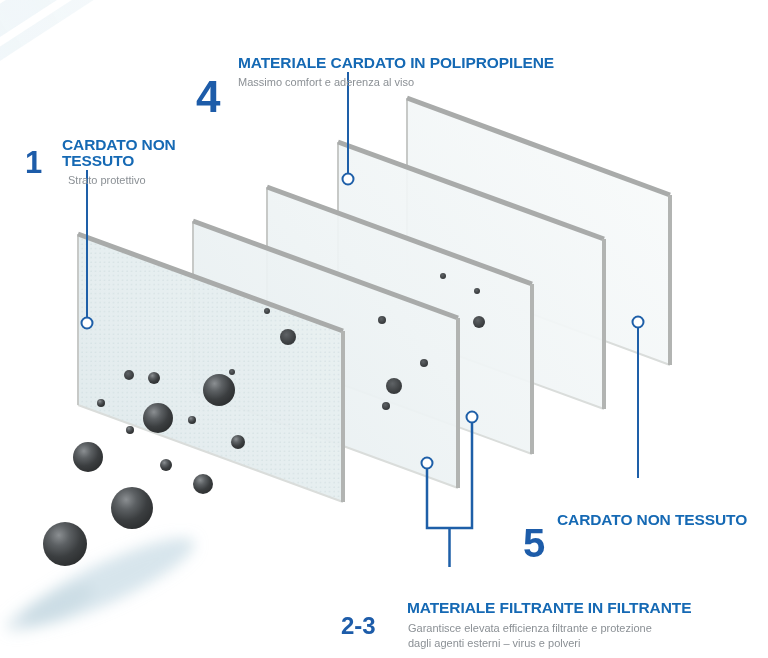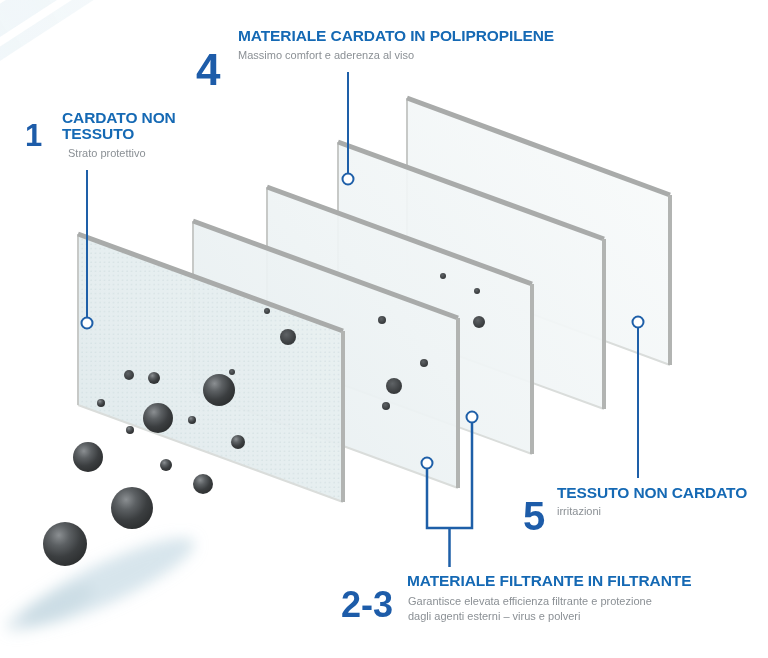--- a/index.html
+++ b/index.html
@@ -1,25 +1,25 @@
 <!DOCTYPE html>
 <html><head>
 <meta charset="utf-8">
 <style>
   html,body{margin:0;padding:0;background:#fff;}
   .stage{
     position:relative;width:768px;height:658px;overflow:hidden;background:#ffffff;
     font-family:"Liberation Sans", sans-serif;
   }
   .stage svg{position:absolute;left:0;top:0;}
-  .lbl{position:absolute;white-space:nowrap;}
+  .lbl{position:absolute;white-space:nowrap;margin-top:27px;}
   .num{color:var(--number-blue,#1d5ca9);font-weight:bold;line-height:1;}
   .head{color:var(--heading-blue,#1569b4);font-weight:bold;font-size:15.5px;line-height:16px;letter-spacing:-0.1px;}
   .sub{color:var(--subtitle-gray,#8b9095);font-size:11px;line-height:15px;}
-  .n1{font-size:31px;} .n4{font-size:44px;} .n5{font-size:40px;} .n23{font-size:36px;}
+  .n1{font-size:31px;} .n4{font-size:44px;} .n5{font-size:40px;} .n23{font-size:24px;}
 </style>
 </head>
 <body style="--heading-blue: #1569b4; --number-blue: #1d5ca9; --subtitle-gray: #8b9095; --callout-blue: #1e5fa8; --particle-dark: #34373a; --panel-edge-gray: #a9abaa; --airflow-blue: #bcd8e6; --background: #ffffff;">
 
 <div class="stage">
 
   <svg id="scene" width="768" height="658" viewBox="0 0 768 658">
     <defs>
       <linearGradient id="beamGrad" x1="0" y1="0" x2="1" y2="0">
         <stop offset="0" stop-color="#ffffff" stop-opacity="0"></stop>
@@ -167,23 +167,22 @@
     <div>CARDATO NON</div>
     <div>TESSUTO</div>
   </div>
   <div class="lbl sub" style="left:68px;top:146px">Strato protettivo</div>
 
   <div class="lbl num n4" style="left:196px;top:48px">4</div>
   <div class="lbl head" style="left:238px;top:28px">MATERIALE CARDATO IN POLIPROPILENE</div>
   <div class="lbl sub" style="left:238px;top:48px">Massimo comfort e aderenza al viso</div>
 
   <div class="lbl num n5" style="left:523px;top:496px">5</div>
-  <div class="lbl head" style="left:557px;top:485px">TESSUTO NON CARDATO</div>
+  <div class="lbl head" style="left:557px;top:485px">CARDATO NON TESSUTO</div>
   <div class="lbl sub" style="left:557px;top:504px">
-    <div>irritazioni</div>
   </div>
 
   <div class="lbl num n23" style="left:341px;top:587px">2-3</div>
   <div class="lbl head" style="left:407px;top:573px">MATERIALE FILTRANTE IN FILTRANTE</div>
   <div class="lbl sub" style="left:408px;top:594px">
     <div>Garantisce elevata efficienza filtrante e protezione</div>
     <div>dagli agenti esterni – virus e polveri</div>
   </div>
 
 </div>

